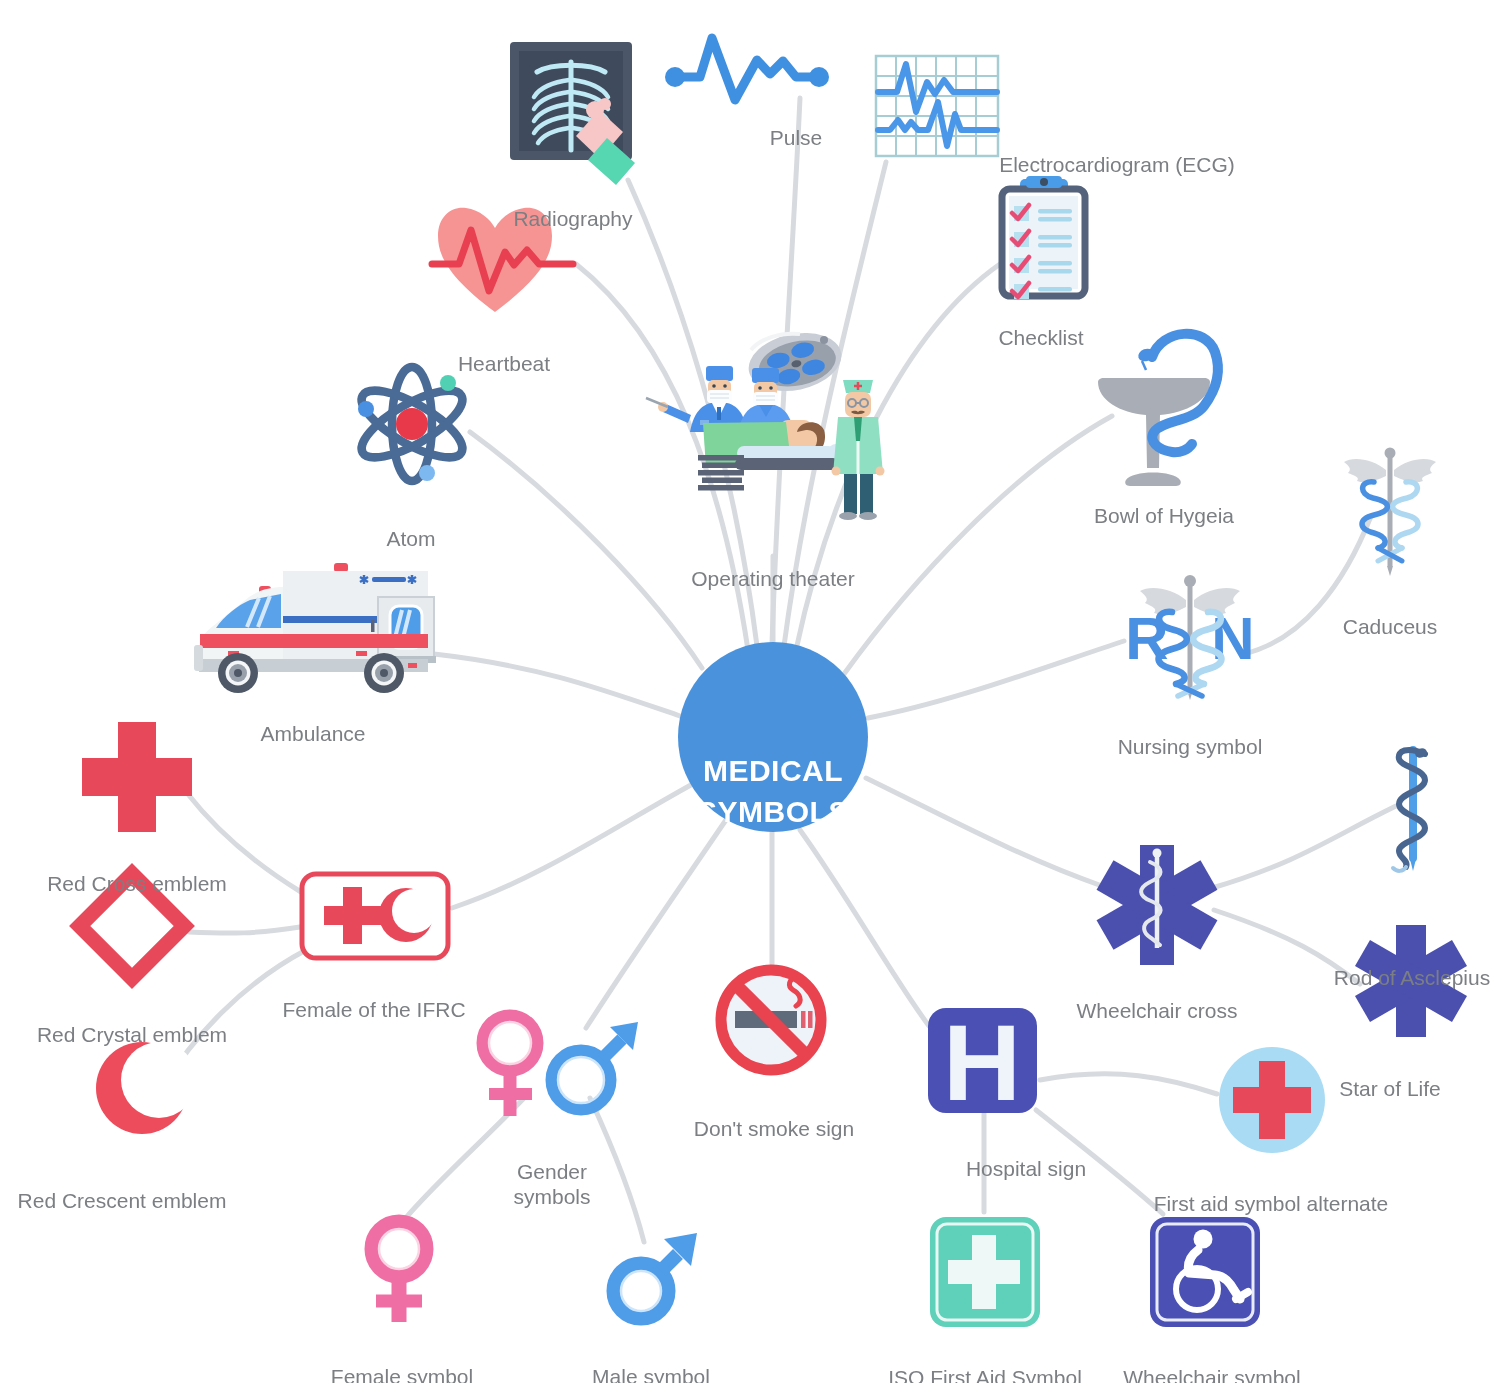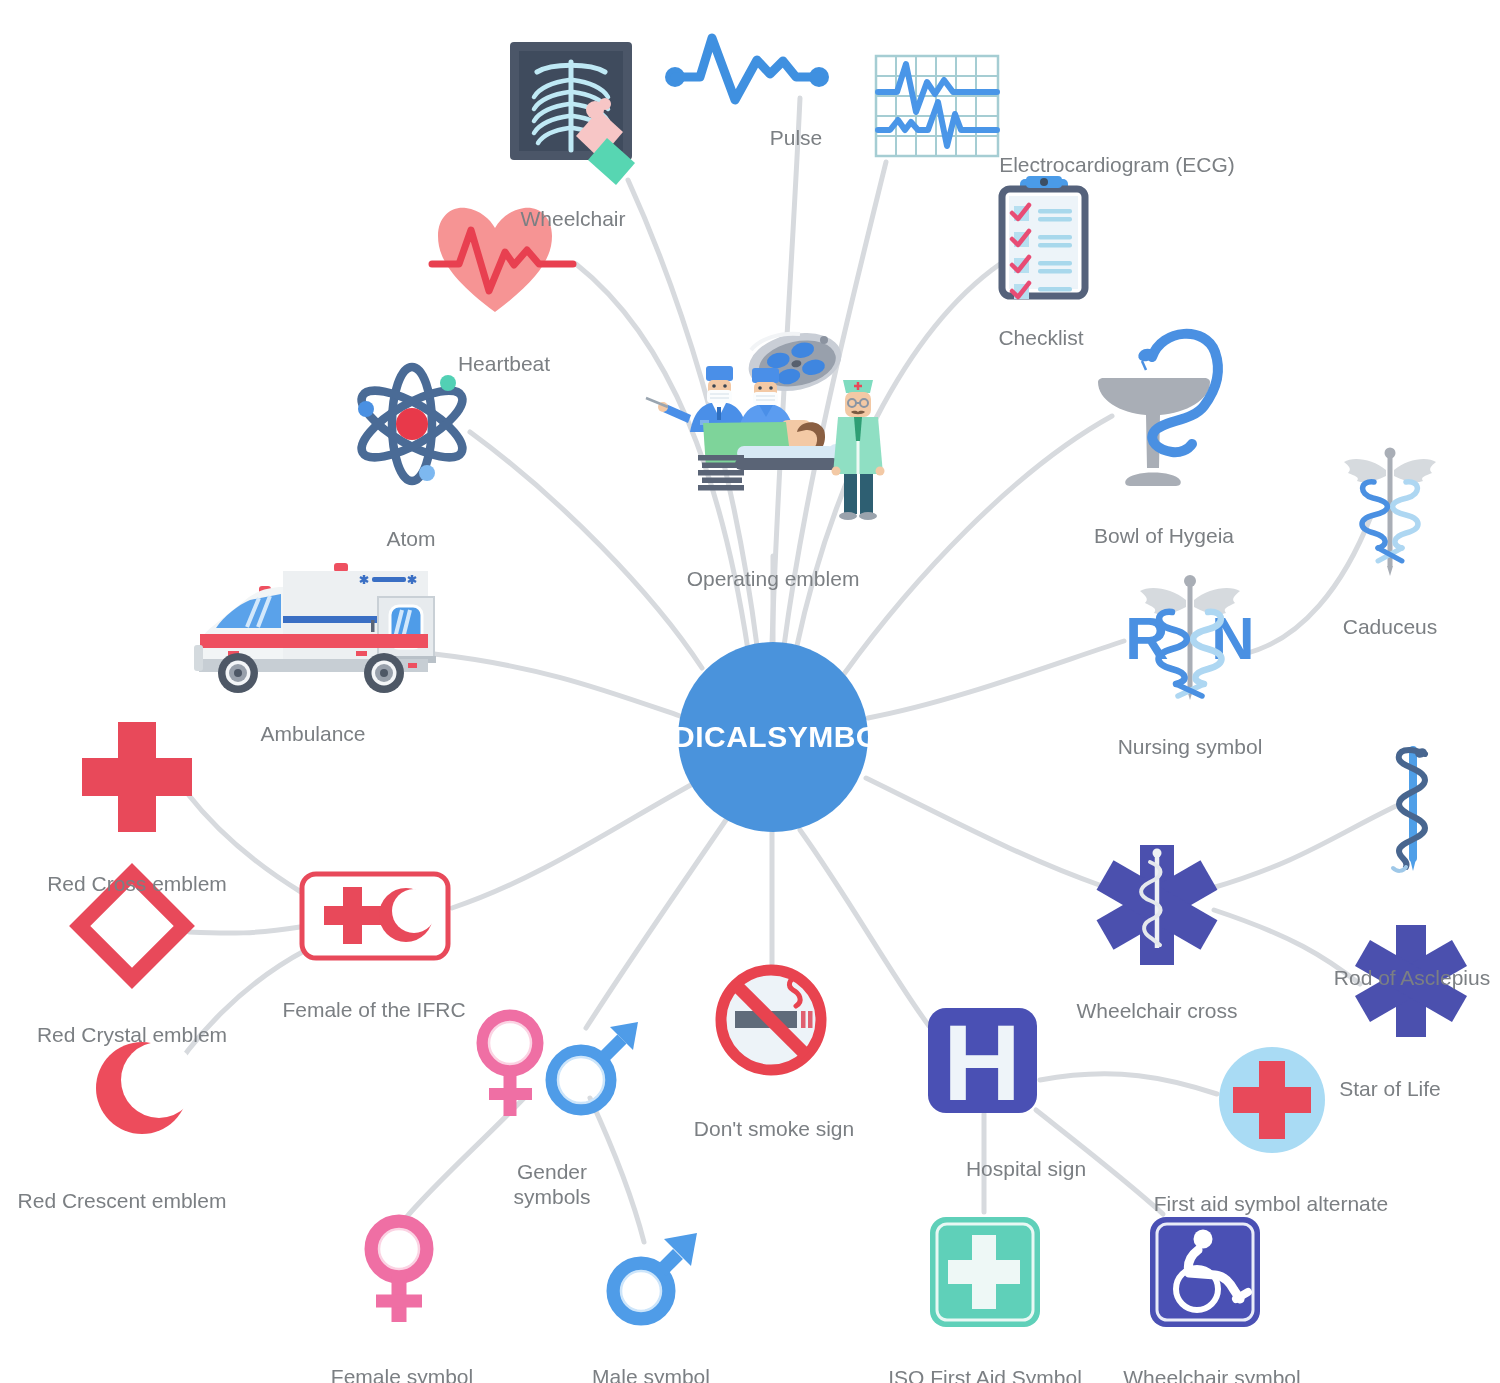--- a/index.html
+++ b/index.html
@@ -4,21 +4,21 @@
 <style>
   html,body{margin:0;padding:0;background:#ffffff;}
   #canvas{position:relative;width:1500px;height:1383px;background:#ffffff;overflow:hidden;
           font-family:"Liberation Sans",sans-serif;}
   #scene{position:absolute;left:0;top:0;}
   svg text{font-family:"Liberation Sans",sans-serif;}
   .label{position:absolute;transform:translateX(-50%);font-size:21px;color:#7b7f83;
          white-space:nowrap;text-align:center;line-height:1.18;margin-top:36px;}
   .label.wrap{white-space:normal;width:118px;}
   #center-node{position:absolute;left:678px;top:642px;width:190px;height:190px;border-radius:50%;
-         background:#4a93dc;display:flex;flex-direction:row;align-items:center;justify-content:center;
+         background:#4a93dc;display:flex;flex-direction:column;align-items:center;justify-content:flex-end;
          color:#ffffff;font-size:30px;font-weight:600;letter-spacing:.5px;line-height:1.35;}
 </style>
 </head>
 <body>
 
 <div id="canvas">
 
 <svg id="scene" width="1500" height="1383" viewBox="0 0 1500 1383">
 
   <g fill="none" stroke="#d7dade" stroke-width="5" stroke-linecap="round">
@@ -372,28 +372,28 @@
     <rect x="1396" y="925" width="30" height="112" transform="rotate(120 1411 981)"></rect>
   </g>
 
 </svg>
 
 <div id="center-node">
   <div>MEDICAL</div>
   <div>SYMBOLS</div>
 </div>
 
-<div class="label" style="left:573px;top:171px">Wheelchair</div>
+<div class="label" style="left:573px;top:171px">Radiography</div>
 <div class="label" style="left:796px;top:90px">Pulse</div>
 <div class="label" style="left:1117px;top:117px">Electrocardiogram (ECG)</div>
 <div class="label" style="left:1041px;top:290px">Checklist</div>
 <div class="label" style="left:504px;top:316px">Heartbeat</div>
 <div class="label" style="left:411px;top:491px">Atom</div>
-<div class="label" style="left:773px;top:531px">Operating emblem</div>
-<div class="label" style="left:1164px;top:488px">Bowl of Hygeia</div>
+<div class="label" style="left:773px;top:531px">Operating theater</div>
+<div class="label" style="left:1164px;top:468px">Bowl of Hygeia</div>
 <div class="label" style="left:1390px;top:579px">Caduceus</div>
 <div class="label" style="left:1190px;top:699px">Nursing symbol</div>
 <div class="label" style="left:313px;top:686px">Ambulance</div>
 <div class="label" style="left:137px;top:836px">Red Cross emblem</div>
 <div class="label" style="left:132px;top:987px">Red Crystal emblem</div>
 <div class="label" style="left:374px;top:962px">Female of the IFRC</div>
 <div class="label" style="left:122px;top:1153px">Red Crescent emblem</div>
 <div class="label wrap" style="left:552px;top:1124px">Gender symbols</div>
 <div class="label" style="left:774px;top:1081px">Don't smoke sign</div>
 <div class="label" style="left:1026px;top:1121px">Hospital sign</div>

